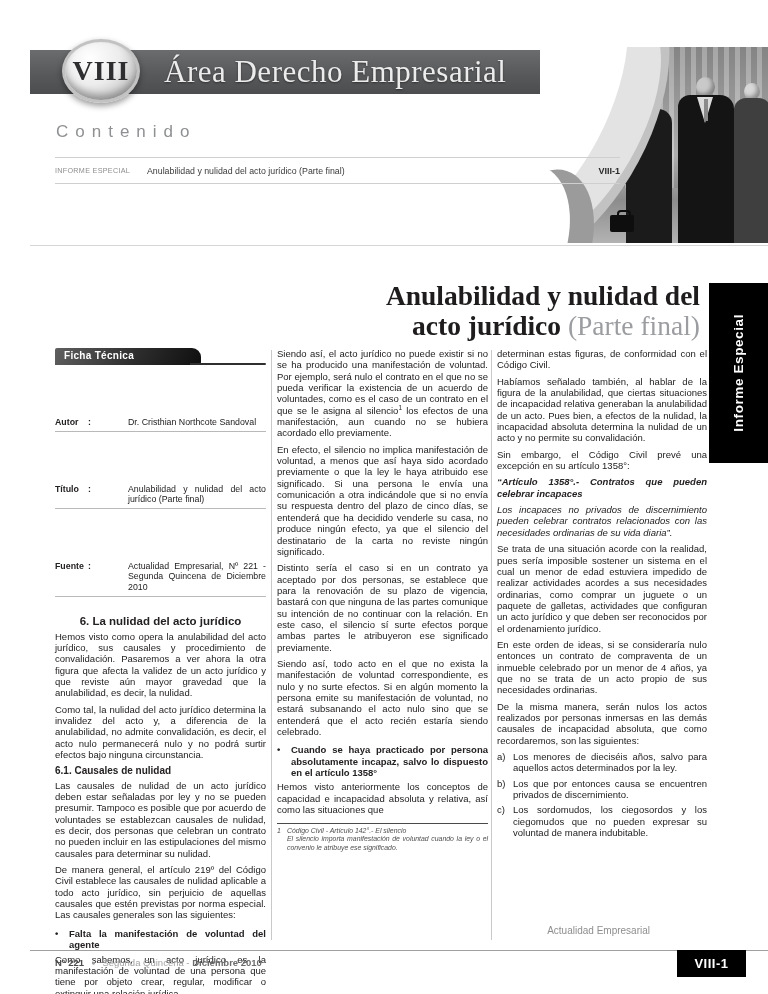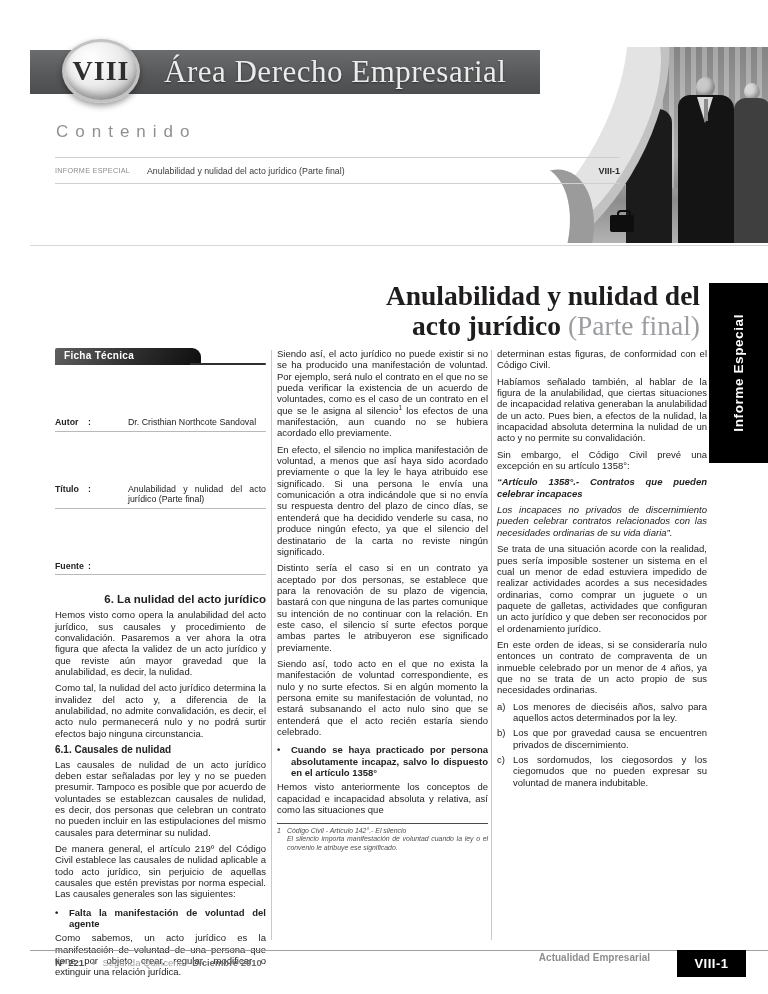--- a/index.html
+++ b/index.html
@@ -56,21 +56,21 @@
   .side-tab span { writing-mode:vertical-rl; transform:rotate(180deg); color:#fff; font-size:13.5px;
     font-weight:bold; letter-spacing:.6px; white-space:nowrap; }
 
   
   .col { position:absolute; top:348px; width:211px; font-size:9.5px; line-height:11.35px;
     text-align:justify; color:#242122; }
   .col-1 { left:55px; } .col-2 { left:277px; } .col-3 { left:497px; width:210px; }
   .col-rule { position:absolute; top:350px; height:590px; width:0; border-left:1px solid #c9c9c9; }
   .rule-a { left:271px; } .rule-b { left:491px; }
   .col p { margin:0 0 5px; }
-  .sec-h { font-size:11.5px; font-weight:bold; margin:18px 0 3px; text-align:right; line-height:13px; }
+  .sec-h { font-size:11.5px; font-weight:bold; margin:18px 0 3px; text-align:center; line-height:13px; }
   .sub-h { font-size:10px; font-weight:bold; margin:4px 0 3px; text-align:left; }
   .bullet { display:flex; margin:7px 0 3px; font-weight:bold; }
   .bullet .mark { width:14px; flex:none; }
   .bullet .btxt { flex:1; text-align:justify; }
   .alpha-item { display:flex; margin:0 0 4px; }
   .alpha-item .mark { width:16px; flex:none; }
   .alpha-item .itxt { flex:1; text-align:justify; }
   sup { font-size:6.5px; vertical-align:super; line-height:0; }
   .quote-h { font-weight:bold; font-style:italic; margin:0 0 4px; }
   .quote-b { font-style:italic; margin:0 0 5px; }
@@ -93,21 +93,21 @@
   .footnote .fn-num { width:10px; flex:none; font-style:italic; }
   .footnote .fn-body { flex:1; text-align:justify; }
 
   
   .footer-rule { position:absolute; left:30px; top:950px; width:738px; border-top:1.5px solid #a0a0a0; }
   .footer-left { position:absolute; left:55px; top:957px; font-size:9.5px; color:#58585a; }
   .footer-left .iss { font-weight:bold; color:#4c4c4e; }
   .footer-left .dot { color:#9a9a9a; font-size:7px; margin:0 7px; vertical-align:1px; }
   .footer-left .ed { color:#a3a3a5; }
   .footer-left .dt { color:#6b6b6d; font-weight:bold; }
-  .footer-brand { position:absolute; right:118px; top:952px; font-size:10px; font-weight:bold; color:#8e8e90; }
+  .footer-brand { position:absolute; right:118px; top:925px; font-size:10px; font-weight:normal; color:#8e8e90; }
   .footer-pagebox { position:absolute; left:677px; top:950px; width:69px; height:27px; background:#000;
     display:flex; align-items:center; justify-content:center; color:#fff; font-weight:bold; font-size:13px; letter-spacing:.5px; }
 </style>
 </head>
 <body>
 
 <div class="page">
 
   <div class="header-bar"></div>
   <div class="area-title">Área Derecho Empresarial</div>
@@ -180,20 +180,21 @@
         <span class="fv">Dr. Cristhian Northcote Sandoval</span>
       </div>
       <div class="ficha-row">
         <span class="fl">Título</span>
         <span class="fc">:</span>
         <span class="fv">Anulabilidad y nulidad del acto jurídico (Parte final)</span>
       </div>
       <div class="ficha-row">
         <span class="fl">Fuente</span>
         <span class="fc">:</span>
+        <span class="fv">Actualidad Empresarial, Nº 221 - Segunda Quincena de Diciembre 2010</span>
       </div>
     </div>
     <div class="sec-h">6.  La nulidad del acto jurídico</div>
     <p>Hemos visto como opera la anulabilidad del acto jurídico, sus causales y procedimiento de convalidación. Pasaremos a ver ahora la otra figura que afecta la validez de un acto jurídico y que reviste aún mayor gravedad que la anulabilidad, es decir, la nulidad.</p>
     <p>Como tal, la nulidad del acto jurídico determina la invalidez del acto y, a diferencia de la anulabilidad, no admite convalidación, es decir, el acto nulo permanecerá nulo y no podrá surtir efectos bajo ninguna circunstancia.</p>
     <div class="sub-h">6.1.  Causales de nulidad</div>
     <p>Las causales de nulidad de un acto jurídico deben estar señaladas por ley y no se pueden presumir. Tampoco es posible que por acuerdo de voluntades se establezcan causales de nulidad, es decir, dos personas que celebran un contrato no pueden incluir en las estipulaciones del mismo causales para determinar su nulidad.</p>
     <p>De manera general, el artículo 219º del Código Civil establece las causales de nulidad aplicable a todo acto jurídico, sin perjuicio de aquellas causales que estén previstas por norma especial. Las causales generales son las siguientes:</p>
     <div class="bullet">
       <span class="mark">•</span>
@@ -219,27 +220,28 @@
   </div>
 
   <div class="col col-3">
     <p>determinan estas figuras, de conformidad con el Código Civil.</p>
     <p>Habíamos señalado también, al hablar de la figura de la anulabilidad, que ciertas situaciones de incapacidad relativa generaban la anulabilidad de un acto. Pues bien, a efectos de la nulidad, la incapacidad absoluta determina la nulidad de un acto y no permite su convalidación.</p>
     <p>Sin embargo, el Código Civil prevé una excepción en su artículo 1358°:</p>
     <p class="quote-h">“Artículo 1358°.-  Contratos que pueden celebrar incapaces</p>
     <p class="quote-b">Los incapaces no privados de discernimiento pueden celebrar contratos relacionados con las necesidades ordinarias de su vida diaria”.</p>
     <p>Se trata de una situación acorde con la realidad, pues sería imposible sostener un sistema en el cual un menor de edad estuviera impedido de realizar actividades acordes a sus necesidades ordinarias, como comprar un juguete o un paquete de galletas, actividades que configuran un acto jurídico y que deben ser reconocidos por el ordenamiento jurídico.</p>
     <p>En este orden de ideas, si se consideraría nulo entonces un contrato de compraventa de un inmueble celebrado por un menor de 4 años, ya que no se trata de un acto propio de sus necesidades ordinarias.</p>
+    <p>De la misma manera, serán nulos los actos realizados por personas inmersas en las demás causales de incapacidad absoluta, que como recordaremos, son las siguientes:</p>
     <div class="alpha-item">
       <span class="mark">a)</span>
       <span class="itxt">Los menores de dieciséis años, salvo para aquellos actos determinados por la ley.</span>
     </div>
     <div class="alpha-item">
       <span class="mark">b)</span>
-      <span class="itxt">Los que por gravedad causa se encuentren privados de discernimiento.</span>
+      <span class="itxt">Los que por entonces causa se encuentren privados de discernimiento.</span>
     </div>
     <div class="alpha-item">
       <span class="mark">c)</span>
       <span class="itxt">Los sordomudos, los ciegosordos y los ciegomudos que no pueden expresar su voluntad de manera indubitable.</span>
     </div>
   </div>
 
   <div class="footer-rule"></div>
   <div class="footer-left">
     <span class="iss">N° 221</span><span class="dot">●</span><span class="ed">Segunda Quincena -</span> <span class="dt">Diciembre 2010</span>

